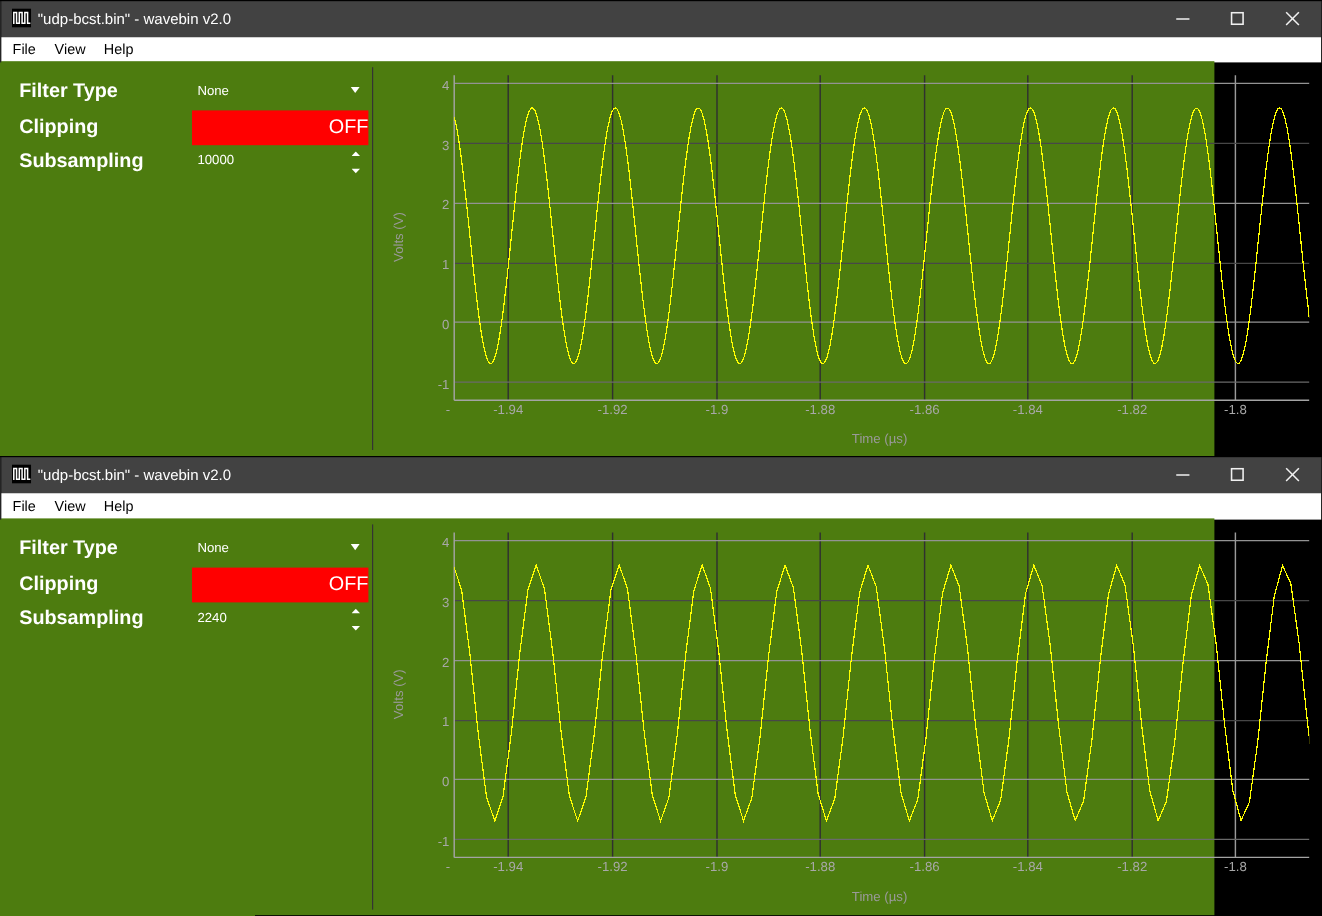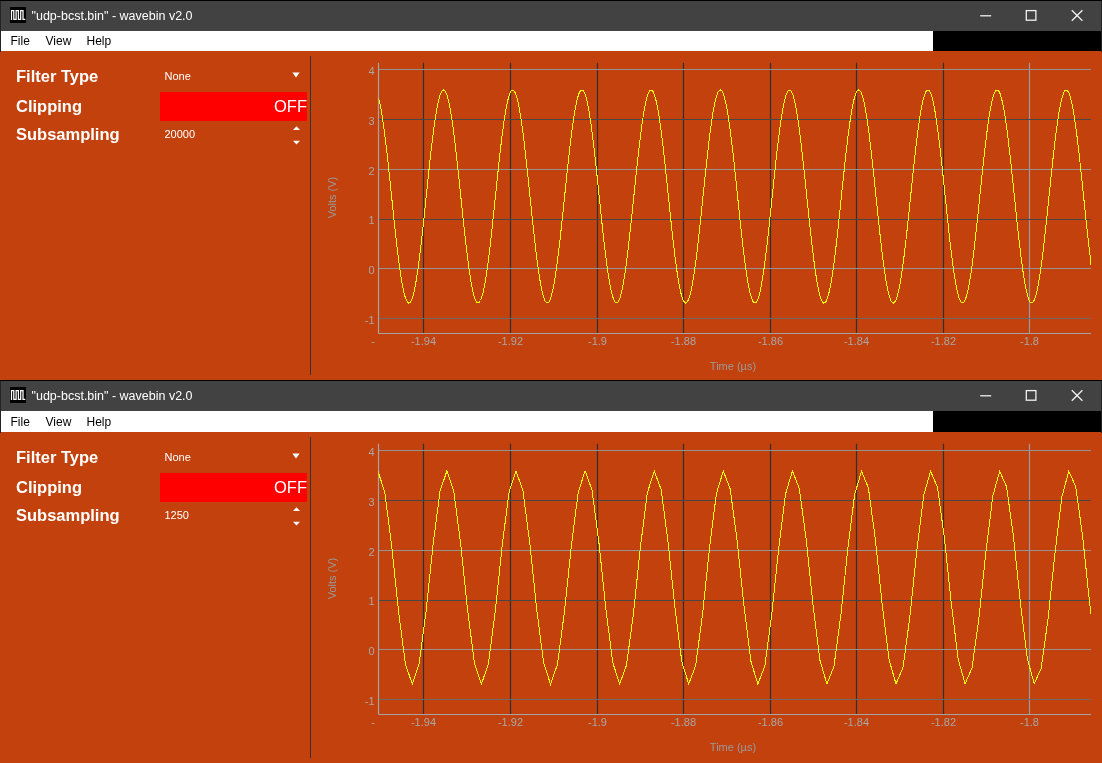--- a/index.html
+++ b/index.html
@@ -1,22 +1,22 @@
 <!DOCTYPE html>
 <html><head><meta charset="utf-8"><style>
 * { margin:0; padding:0; box-sizing:border-box; }
 html,body { background:#000; }
 .stage { position:relative; width:1102px; height:763px; background:#000; overflow:hidden;
   font-family:"Liberation Sans", sans-serif; }
 .tbar { position:absolute; left:1px; width:1100px; background:#424242; }
 .eborder { position:absolute; width:1px; background:#242424; z-index:5; }
 .ttext { position:absolute; left:30.5px; top:8.8px; font-size:12.5px; line-height:12.5px; color:#fff; white-space:pre; }
-.menu { position:absolute; left:1px; width:932px; background:#fff; }
+.menu { position:absolute; left:1px; width:1100px; background:#fff; }
 .menu span { position:absolute; top:4.4px; font-size:12px; line-height:12px; color:#000; }
-.content { position:absolute; left:0; width:1102px; background:#c2410c; }
+.content { position:absolute; left:0; width:1012px; background:#4d7c0f; }
 .lbl { position:absolute; font-size:16.5px; line-height:16.5px; font-weight:bold; color:#fff; }
 .val { position:absolute; font-size:11px; line-height:16.5px; color:#fff; }
 .redbtn { position:absolute; width:147px; height:29.7px; background:#ff0000; color:#fff;
   font-size:16.5px; text-align:right; line-height:29.7px; }
 .split { position:absolute; left:309.6px; top:5px; bottom:5px; width:1.4px; background:#343434; }
 </style></head>
 <body>
 <div class="stage">
 
 <div class="eborder" style="top:1px;height:51px;left:0"></div>
@@ -41,21 +41,21 @@
     </div>
 <div class="content" style="top:51px;height:329px">
   <div class="lbl" style="left:16px;top:17.2px">Filter Type</div>
   <div class="val" style="left:164.5px;top:17px">None</div>
   <svg width="8" height="6" viewBox="0 0 8 6" style="position:absolute;left:292px;top:21.3px">
         <path d="M0.3 0.4 L7.7 0.4 L4 5.6 Z" fill="#fff"></path>
       </svg>
   <div class="lbl" style="left:16px;top:46.8px">Clipping</div>
   <div class="redbtn" style="left:160px;top:40.7px">OFF</div>
   <div class="lbl" style="left:16px;top:75.1px">Subsampling</div>
-  <div class="val" style="left:164.5px;top:75.3px">20000</div>
+  <div class="val" style="left:164.5px;top:75.3px">10000</div>
   <svg width="7" height="19" viewBox="0 0 7 19" style="position:absolute;left:293px;top:75px">
     <path d="M0 4 L7 4 L3.5 0.3 Z" fill="#fff"></path>
         <path d="M0 14.7 L7 14.7 L3.5 18.4 Z" fill="#fff"></path>
   </svg>
   <div class="split"></div>
   <svg width="792" height="329" viewBox="0 0 792 329" style="position:absolute;left:310px;top:0;">
 <defs>
           <clipPath id="pca">
             <rect x="68.5" y="10.8" width="712.5" height="271.7"></rect>
           </clipPath>
@@ -119,21 +119,21 @@
     </div>
 <div class="content" style="top:432px;height:331px">
   <div class="lbl" style="left:16px;top:17.2px">Filter Type</div>
   <div class="val" style="left:164.5px;top:17px">None</div>
   <svg width="8" height="6" viewBox="0 0 8 6" style="position:absolute;left:292px;top:21.3px">
         <path d="M0.3 0.4 L7.7 0.4 L4 5.6 Z" fill="#fff"></path>
       </svg>
   <div class="lbl" style="left:16px;top:46.8px">Clipping</div>
   <div class="redbtn" style="left:160px;top:40.7px">OFF</div>
   <div class="lbl" style="left:16px;top:75.1px">Subsampling</div>
-  <div class="val" style="left:164.5px;top:75.3px">1250</div>
+  <div class="val" style="left:164.5px;top:75.3px">2240</div>
   <svg width="7" height="19" viewBox="0 0 7 19" style="position:absolute;left:293px;top:75px">
     <path d="M0 4 L7 4 L3.5 0.3 Z" fill="#fff"></path>
         <path d="M0 14.7 L7 14.7 L3.5 18.4 Z" fill="#fff"></path>
   </svg>
   <div class="split"></div>
   <svg width="792" height="331" viewBox="0 0 792 331" style="position:absolute;left:310px;top:0;">
 <defs>
           <clipPath id="pcb">
             <rect x="68.5" y="10.8" width="712.5" height="271.7"></rect>
           </clipPath>

